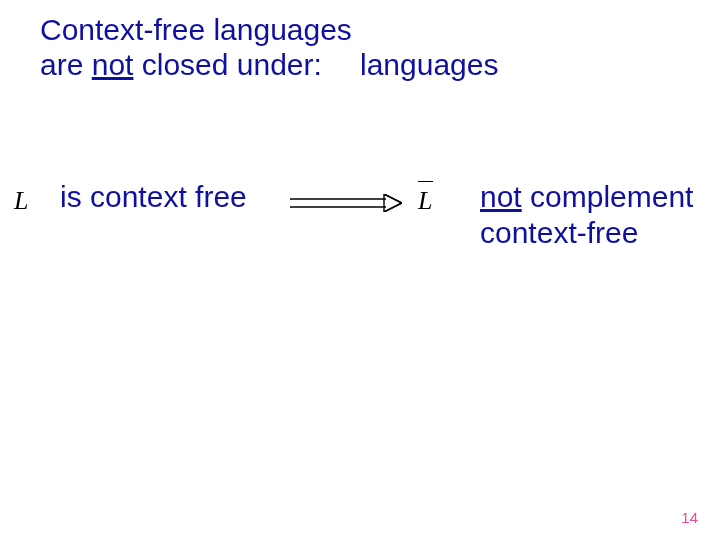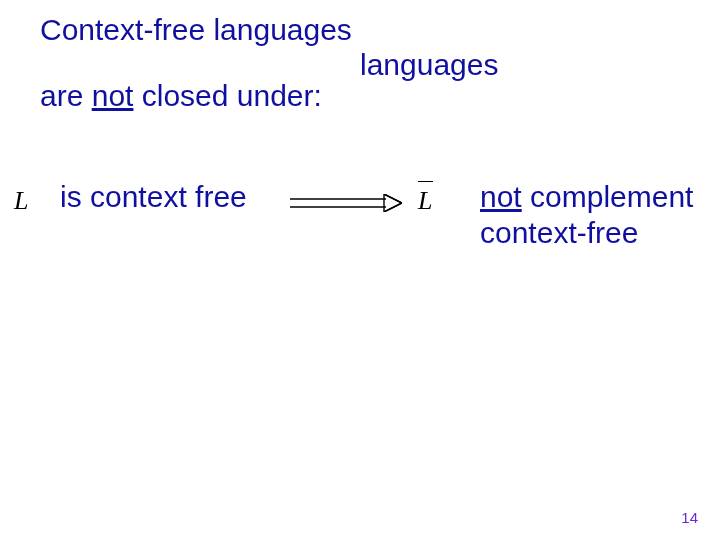--- a/index.html
+++ b/index.html
@@ -16,21 +16,21 @@
     position: relative;
     width: 720px;
     height: 540px;
   }
   .line1, .line2 {
     position: absolute;
     font-size: 30px;
     line-height: 1.2;
   }
   .line1 { left: 40px; top: 12px; text-align: center; }
-  .line2-left { position: absolute; left: 40px; top: 48px; font-size: 30px; margin-top: 31px; }
+  .line2-left { position: absolute; left: 40px; top: 48px; font-size: 30px; }
   .line2-right { position: absolute; left: 360px; top: 48px; font-size: 30px; }
   .underline { text-decoration: underline; }
   .L1 {
     position: absolute;
     left: 14px; top: 186px;
     font-family: "Times New Roman", Times, serif;
     font-style: italic;
     font-size: 26px;
     color: #000;
   }
@@ -69,21 +69,21 @@
     left: 290px; top: 194px;
     width: 112px; height: 18px;
   }
 
   .pagenum {
     position: absolute;
     right: 22px;
     bottom: 14px;
     font-family: Arial, Helvetica, sans-serif;
     font-size: 15px;
-    color: #6d28d9;
+    color: #ec4899;
   }
 </style>
 </head>
 <body>
 
 <div class="slide">
 
   <div class="line1">Context-free languages</div>
 
   <div class="line2-left">

